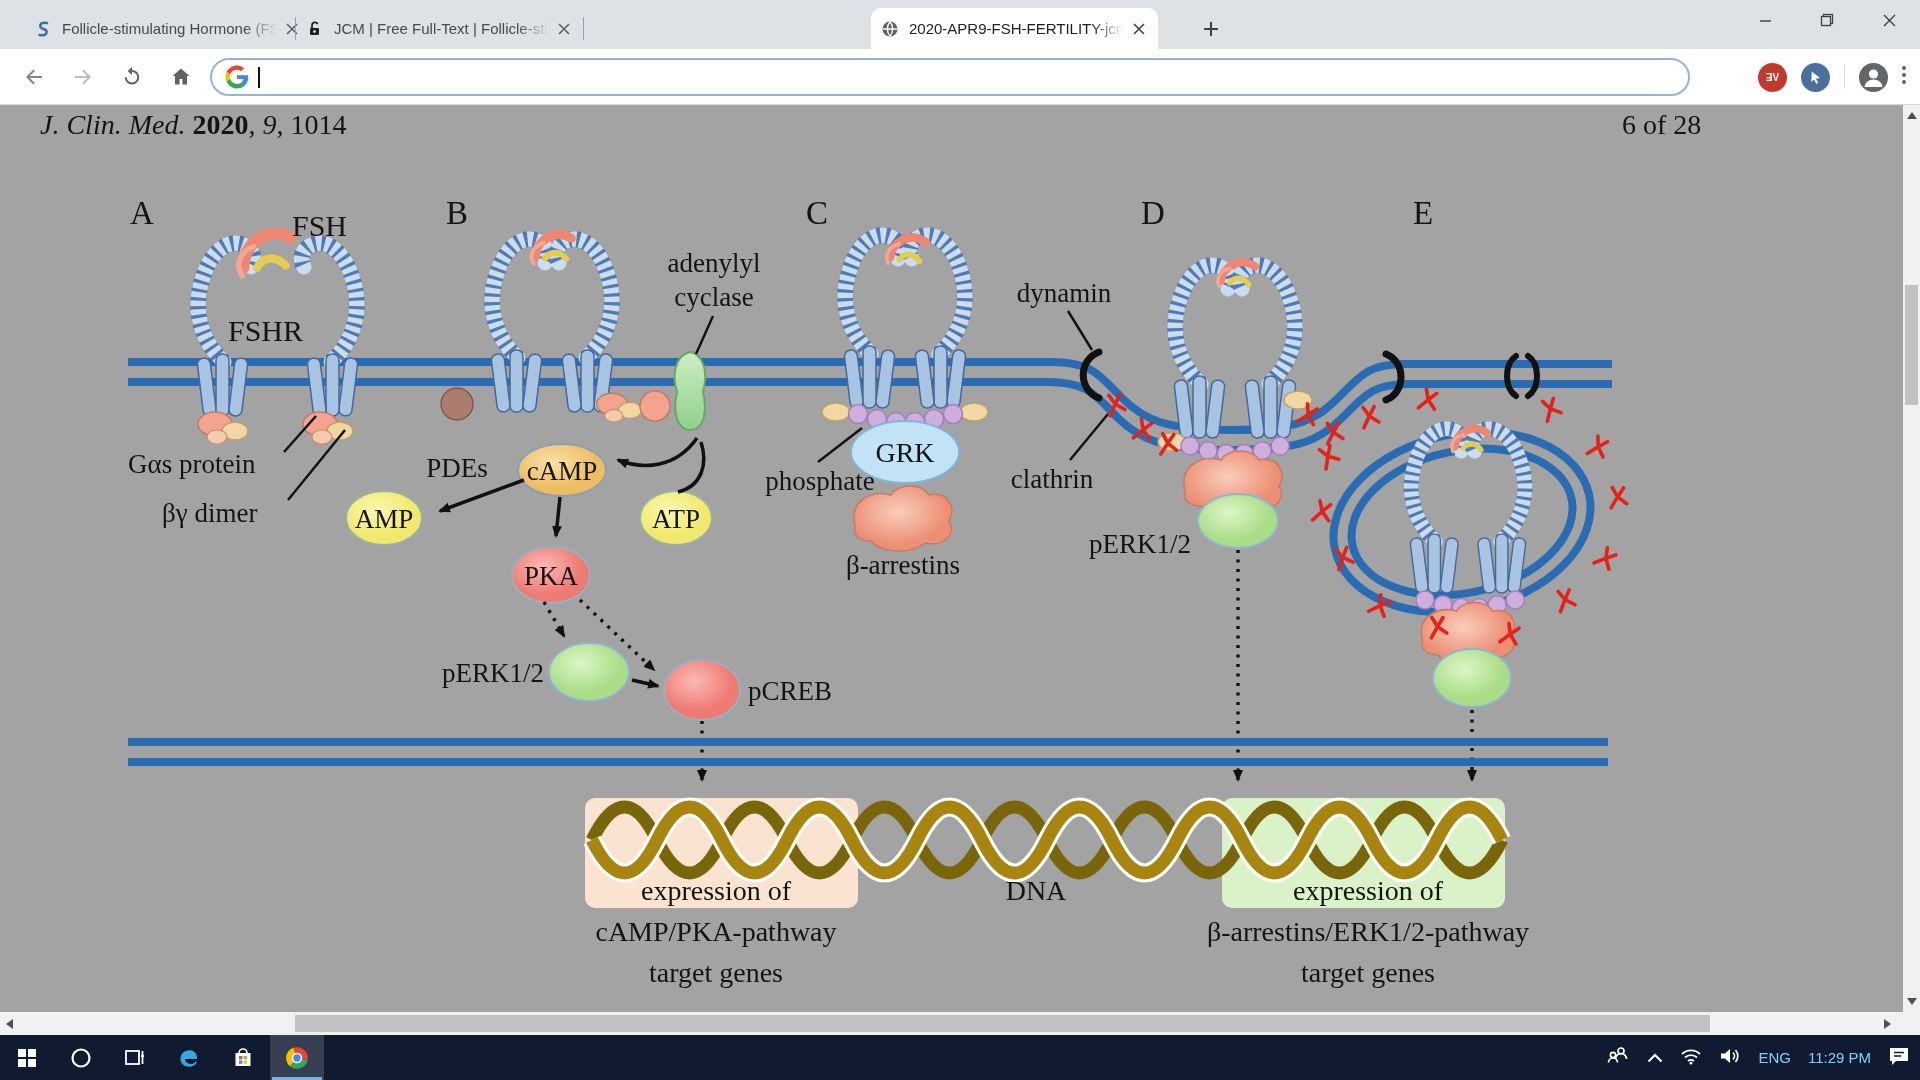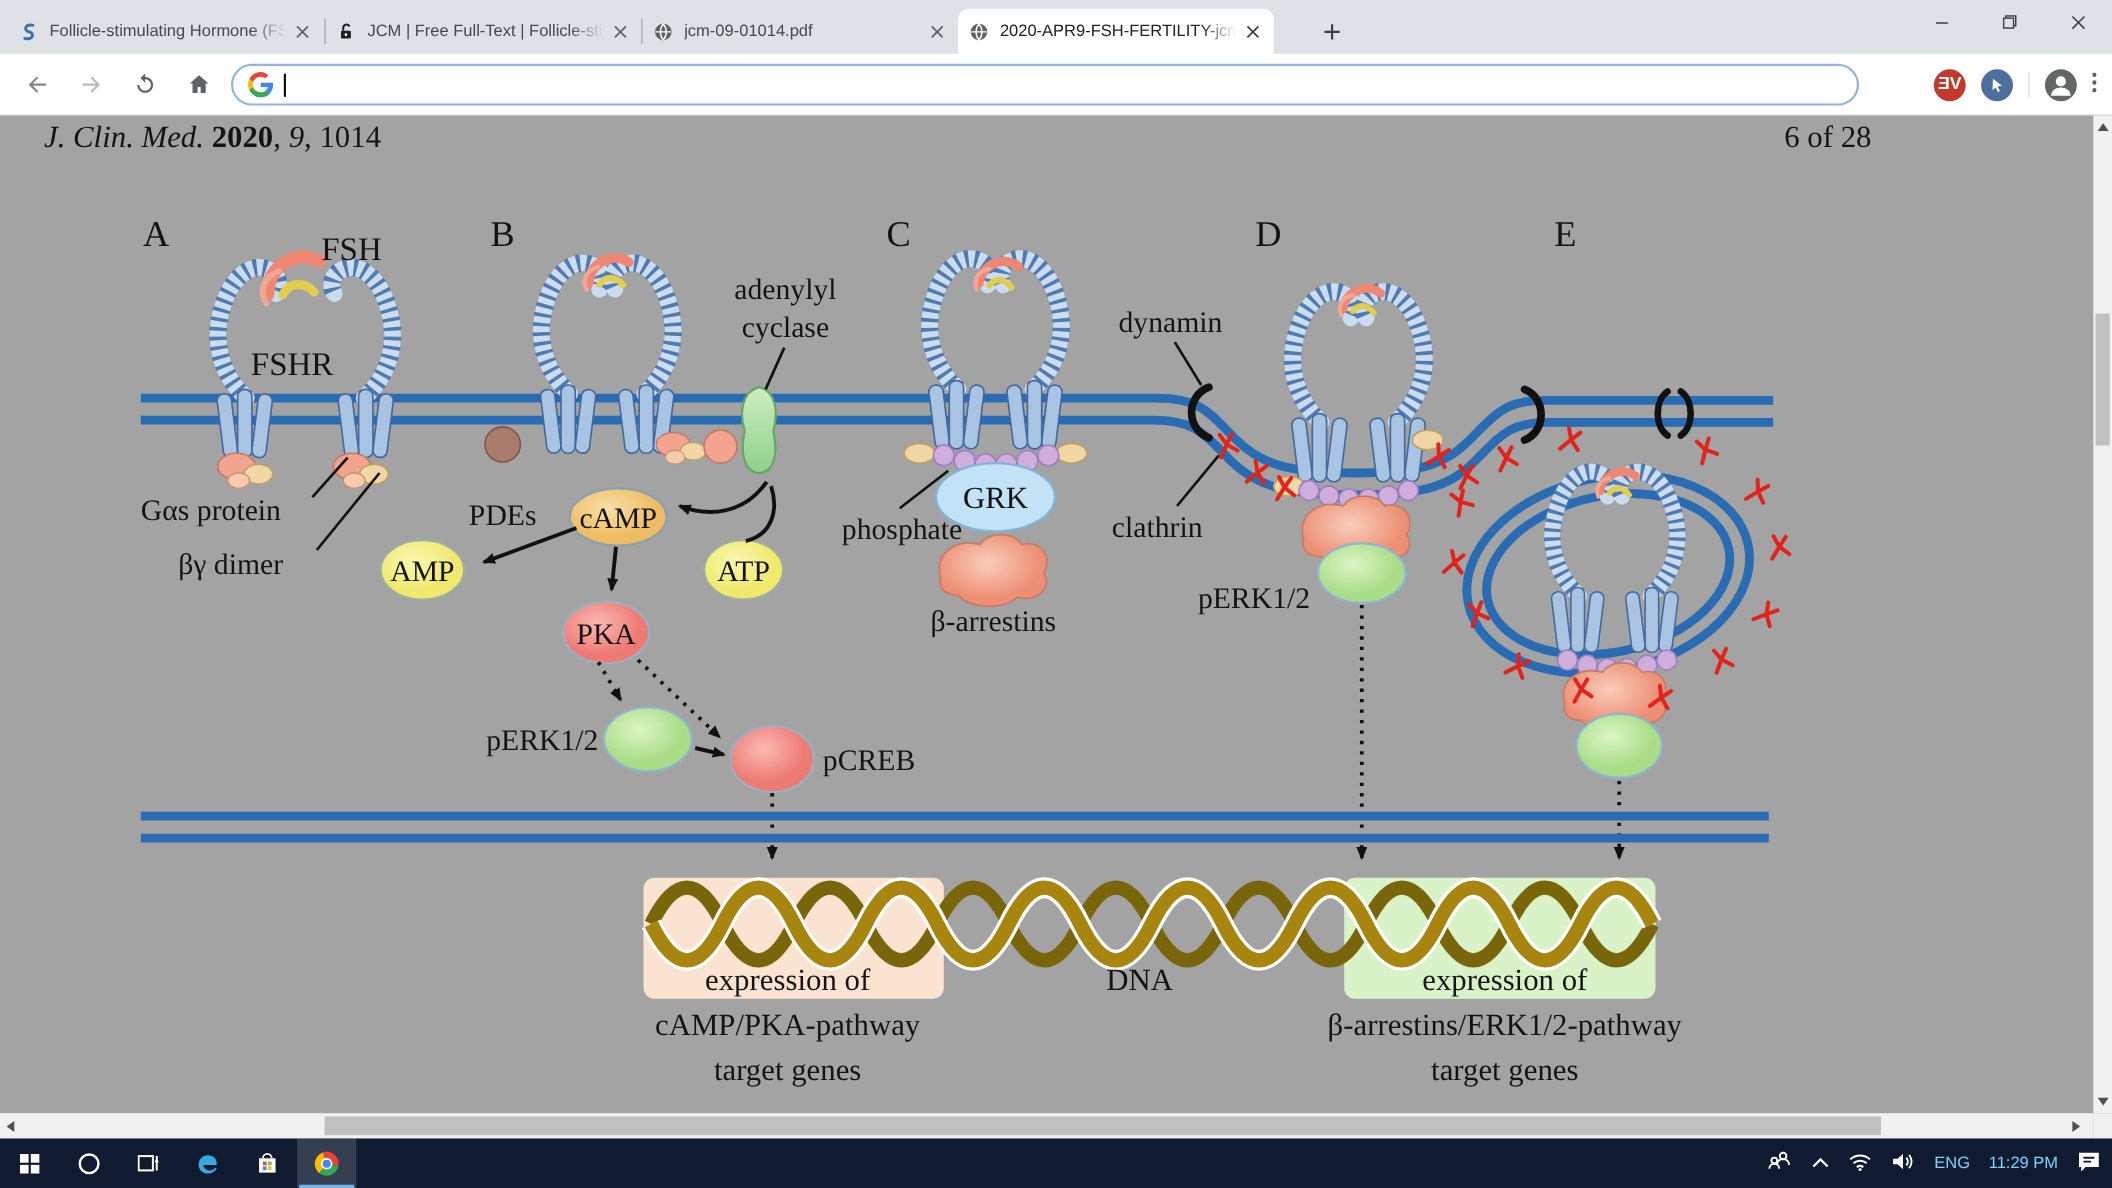--- a/index.html
+++ b/index.html
@@ -54,21 +54,21 @@
   .tslot.activeapp{background:rgba(255,255,255,.16);}
   .tslot.activeapp:after{content:"";position:absolute;bottom:0;left:2px;right:2px;height:3px;background:#76b1e8;}
   .tray{margin-left:auto;display:flex;align-items:center;gap:17px;padding-right:10px;color:#7dd3fc;font-size:15px;}
 </style>
 </head>
 <body>
 
 <div id="screen">
 
   <div class="tabstrip">
-    <div class="tab" style="left:7px">
+    <div class="tab" style="left:24px">
       <span class="favicon">
         <svg width="18" height="18" viewBox="0 0 18 18">
             <path d="M13 3 C 5 1.5, 4.5 8, 9.5 9 C 14.5 10, 13.5 16.5, 5.5 15" fill="none" stroke="#3e6fa8" stroke-width="2.6" stroke-linecap="round"></path>
           </svg>
       </span>
       <span class="ttl">Follicle-stimulating Hormone (FS</span>
       <span class="tclose">
         <svg width="12" height="12" viewBox="0 0 12 12">
             <path d="M1 1 L11 11 M11 1 L1 11" stroke="#5f6368" stroke-width="1.6"></path>
           </svg>
@@ -84,34 +84,20 @@
           </svg>
       </span>
       <span class="ttl">JCM | Free Full-Text | Follicle-stim</span>
       <span class="tclose">
         <svg width="12" height="12" viewBox="0 0 12 12">
             <path d="M1 1 L11 11 M11 1 L1 11" stroke="#5f6368" stroke-width="1.6"></path>
           </svg>
       </span>
     </div>
     <div class="tabsep" style="left:583px"></div>
-    <div class="tab" style="left:584px">
-      <span class="favicon">
-        <svg width="18" height="18" viewBox="0 0 18 18">
-            <circle cx="9" cy="9" r="7.5" fill="#5f6368"></circle>
-            <path d="M2 9 H16 M9 1.8 C 5.5 5.5, 5.5 12.5, 9 16.2 M9 1.8 C 12.5 5.5, 12.5 12.5, 9 16.2" stroke="#fff" stroke-width="1.3" fill="none"></path>
-          </svg>
-      </span>
-      <span class="ttl">jcm-09-01014.pdf</span>
-      <span class="tclose">
-        <svg width="12" height="12" viewBox="0 0 12 12">
-            <path d="M1 1 L11 11 M11 1 L1 11" stroke="#5f6368" stroke-width="1.6"></path>
-          </svg>
-      </span>
-    </div>
     <div class="tab active" style="left:871px">
       <span class="favicon">
         <svg width="18" height="18" viewBox="0 0 18 18">
             <circle cx="9" cy="9" r="7.5" fill="#5f6368"></circle>
             <path d="M2 9 H16 M9 1.8 C 5.5 5.5, 5.5 12.5, 9 16.2 M9 1.8 C 12.5 5.5, 12.5 12.5, 9 16.2" stroke="#fff" stroke-width="1.3" fill="none"></path>
           </svg>
       </span>
       <span class="ttl">2020-APR9-FSH-FERTILITY-jcm-0</span>
       <span class="tclose">
         <svg width="12" height="12" viewBox="0 0 12 12">
@@ -171,21 +157,21 @@
             <path fill="#EA4335" d="M24 9.5c3.9 0 6.6 1.7 8.1 3.1l6-5.8C34.5 3.4 29.7 1 24 1 14.9 1 7.1 6.2 3.3 13.8l7 5.4C12 13.6 17.5 9.5 24 9.5z"></path>
             <path fill="#4285F4" d="M46.5 24.5c0-1.6-.1-2.8-.4-4H24v7.6h12.9c-.3 2.1-1.7 5.3-4.8 7.4l7.4 5.7c4.4-4.1 7-10.1 7-16.7z"></path>
             <path fill="#FBBC05" d="M10.3 28.6c-.5-1.4-.8-3-.8-4.6s.3-3.2.8-4.6l-7-5.4C1.9 16.8 1 20.3 1 24s.9 7.2 2.3 10l7-5.4z"></path>
             <path fill="#34A853" d="M24 47c6.5 0 11.9-2.1 15.9-5.8l-7.4-5.7c-2 1.4-4.8 2.4-8.5 2.4-6.5 0-12-4.1-13.7-9.9l-7 5.4C7.1 41.8 14.9 47 24 47z"></path>
           </svg>
       </span>
       <span class="caret"></span>
       <span></span>
     </div>
     <div class="extarea">
-      <span class="extcirc" style="background:#c0392b;color:#fff;font-size:16px;font-weight:bold">ƎV</span>
+      <span class="extcirc" style="background:#c0392b;color:#fff;font-size:10px;font-weight:bold">ƎV</span>
       <span class="extcirc" style="background:#4d6f9e">
         <svg width="15" height="15" viewBox="0 0 20 20">
             <path d="M5 2 L16 10.5 L10.5 11.5 L13.5 17 L11 18.3 L8.2 12.8 L4.5 16 Z" fill="#fff"></path>
           </svg>
       </span>
       <span class="vline"></span>
       <span class="extcirc" style="background:#626669">
         <svg width="29" height="29" viewBox="0 0 29 29">
             <circle cx="14.5" cy="11" r="4.6" fill="#fff"></circle>
             <path d="M5.5 24 a9 7.5 0 0 1 18 0 z" fill="#fff"></path>

